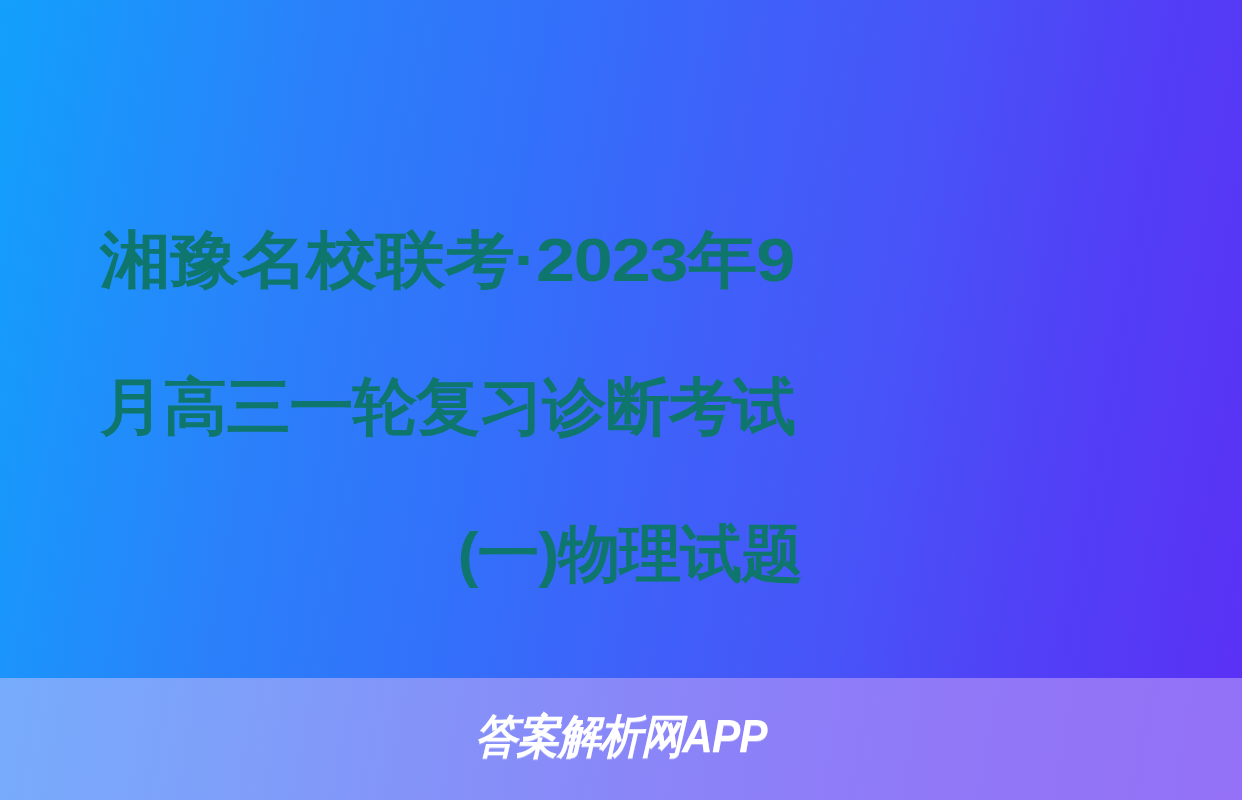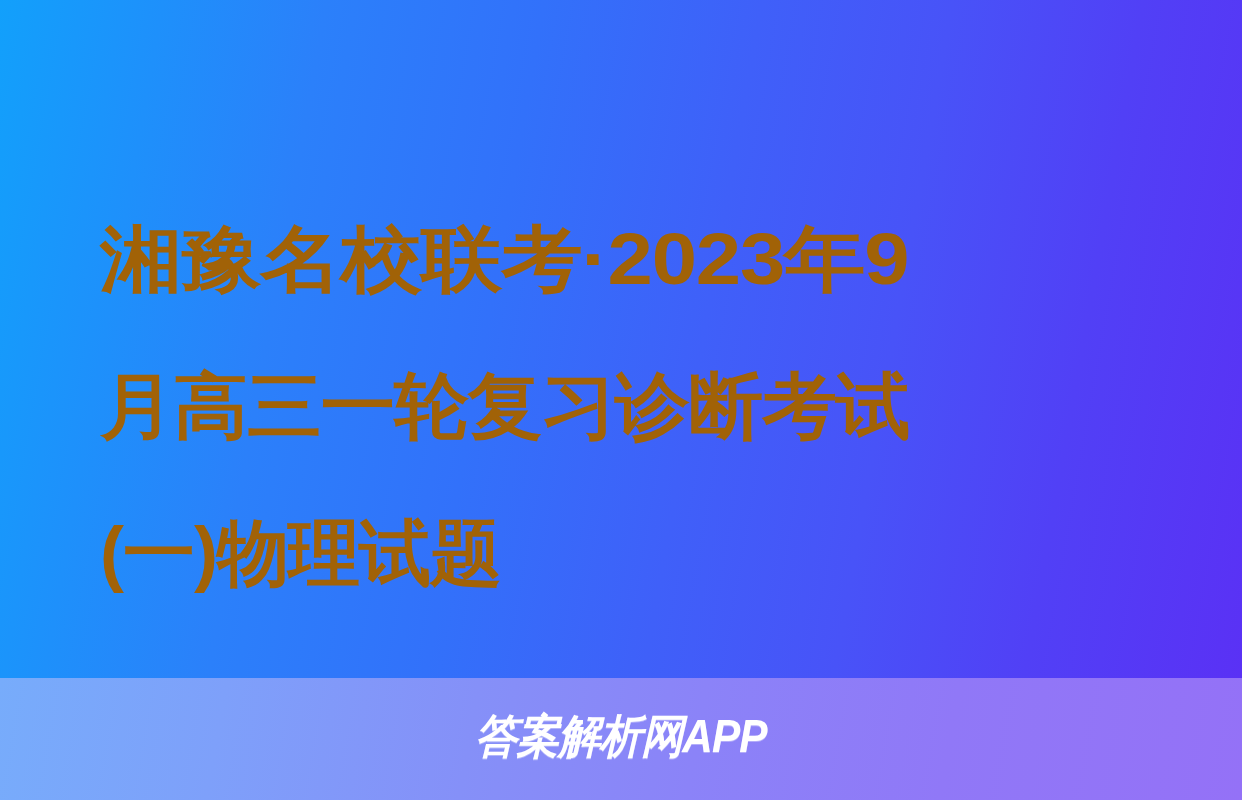--- a/index.html
+++ b/index.html
@@ -35,40 +35,41 @@
                 #5140F6 84%,
                 #5A31F5 100%);
   }
 
   
   .title-block {
     position: absolute;
     left: 100px;
     top: 186px;
     width: 1060px;
-    color: #a16207;
-    font-size: 72px;
+    color: #0f766e;
+    font-size: 62px;
     line-height: 147px;
     font-weight: 700;
     letter-spacing: -1px;
     text-align: justify;
     text-justify: inter-character;
     white-space: normal;
     word-break: break-all;
   }
   .title-line {
     display: block;
     white-space: nowrap;
   }
   .title-line.l1,
   .title-line.l2 {
     
     display: block;
   }
   .title-line.l3 {
+    text-align: center;
   }
 
   
   .band {
     position: absolute;
     left: 0;
     top: 678px;
     width: 1242px;
     height: 122px;
     background: linear-gradient(100deg,

